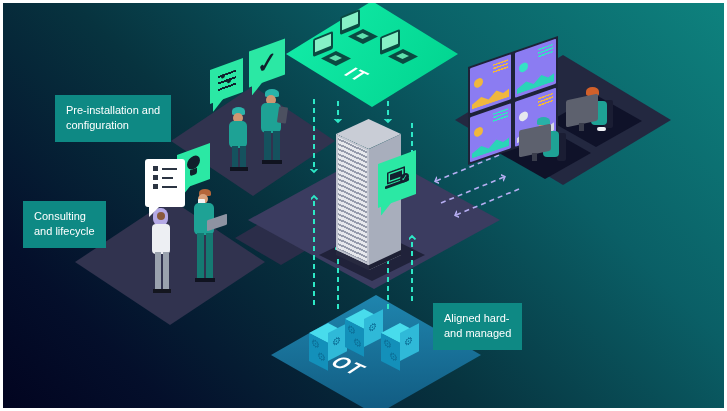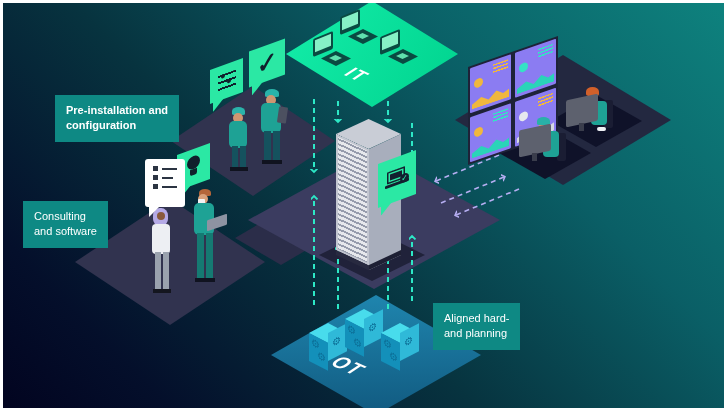--- a/index.html
+++ b/index.html
@@ -259,20 +259,20 @@
       </div>
   </div>
   <div class="tile" style="left:375px;top:154px;width:38px;height:44px;">
     <div class="tail"></div>
     <div class="abs" style="left:9px;top:12px;width:18px;height:12px;background:#132030;border-radius:1px;
          box-shadow:inset 0 0 0 1.5px #132030, inset 0 0 0 3px #2be8a4;"></div>
     <div class="abs" style="left:7px;top:25px;width:24px;height:3px;background:#132030;border-radius:1px;"></div>
     <div class="abs" style="left:22px;top:19px;width:9px;height:9px;border-radius:50%;background:#132030;color:#2be8a4;font-size:7px;line-height:9px;text-align:center;font-weight:bold;">✓</div>
   </div>
 
-  <div class="label" style="left:52px;top:92px;font-weight:bold;">Pre-installation and
+  <div class="label" style="left:52px;top:92px;">Pre-installation and
 configuration</div>
   <div class="label" style="left:20px;top:198px;">Consulting
-and software</div>
+and lifecycle</div>
   <div class="label" style="left:430px;top:300px;">Aligned hard-
-and planning</div>
+and managed</div>
 
 </div>
 
 </body></html>

